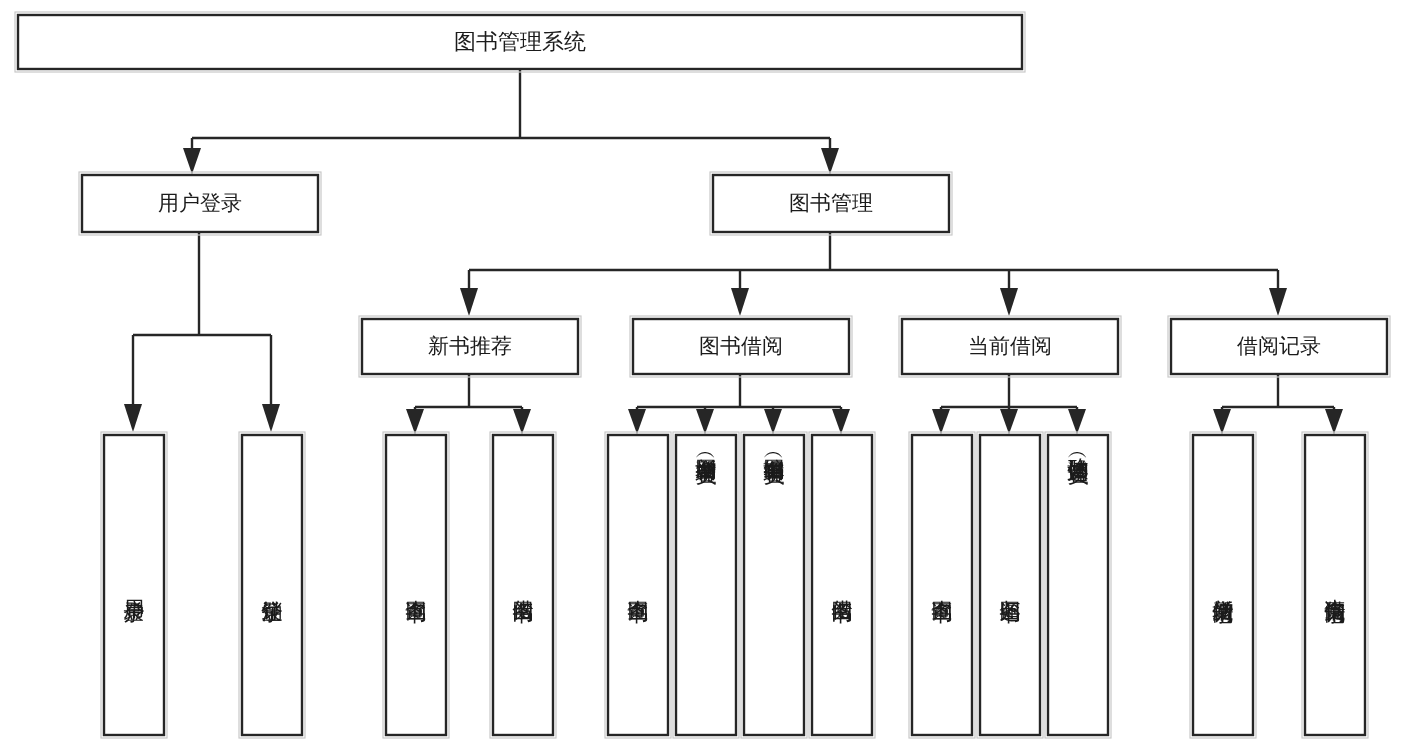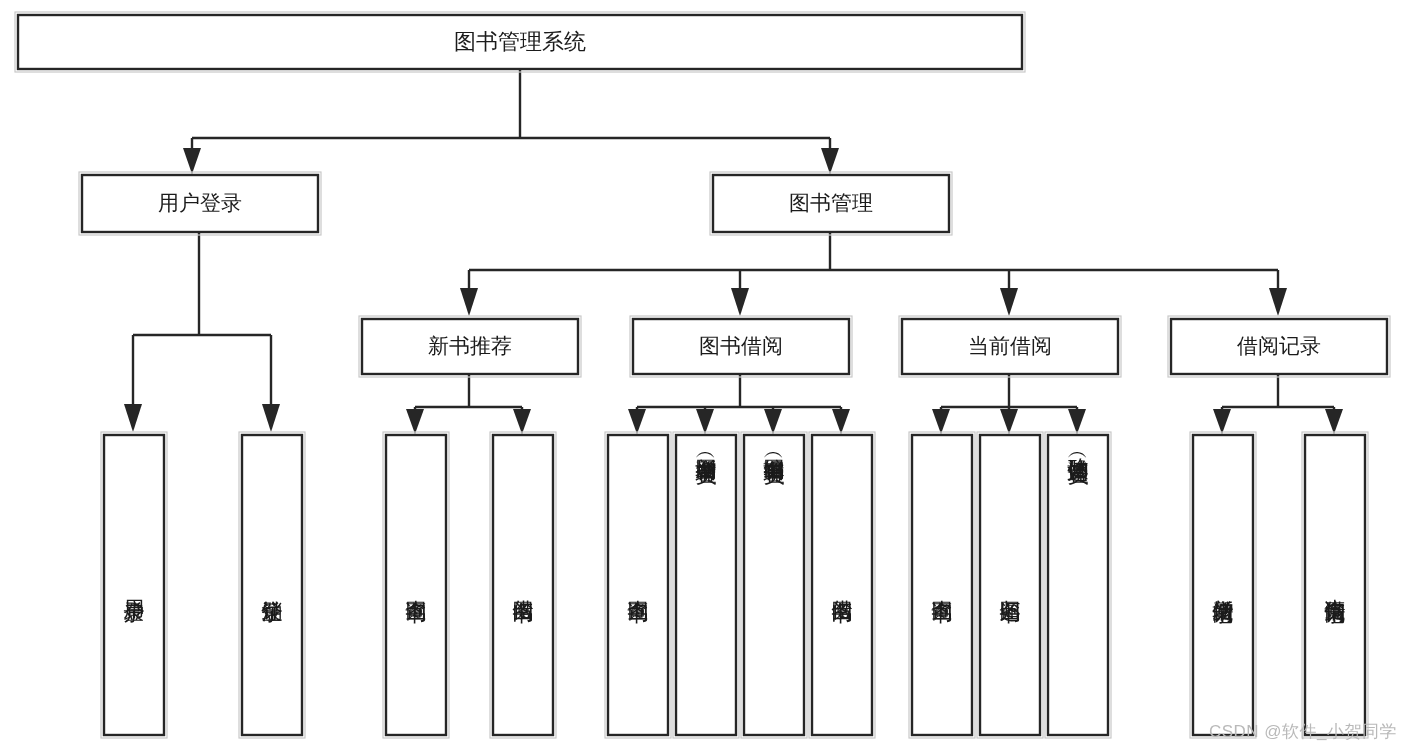--- a/index.html
+++ b/index.html
@@ -295,14 +295,13 @@
   <div class="vlabel-wrap" style="left:1048px; top:441px; width:60px; height:294px; justify-content:flex-start;">
     <span class="vlabel-text">确认归还（管理员）</span>
   </div>
   <div class="vlabel-wrap" style="left:1193px; top:435px; width:60px; height:300px;">
     <span class="vlabel-text">新增借阅记录</span>
   </div>
   <div class="vlabel-wrap" style="left:1305px; top:435px; width:60px; height:300px;">
     <span class="vlabel-text">查询借阅记录</span>
   </div>
 
-  <div class="watermark">CSDN @软件_小贺同学</div>
 </div>
 
 </body></html>

